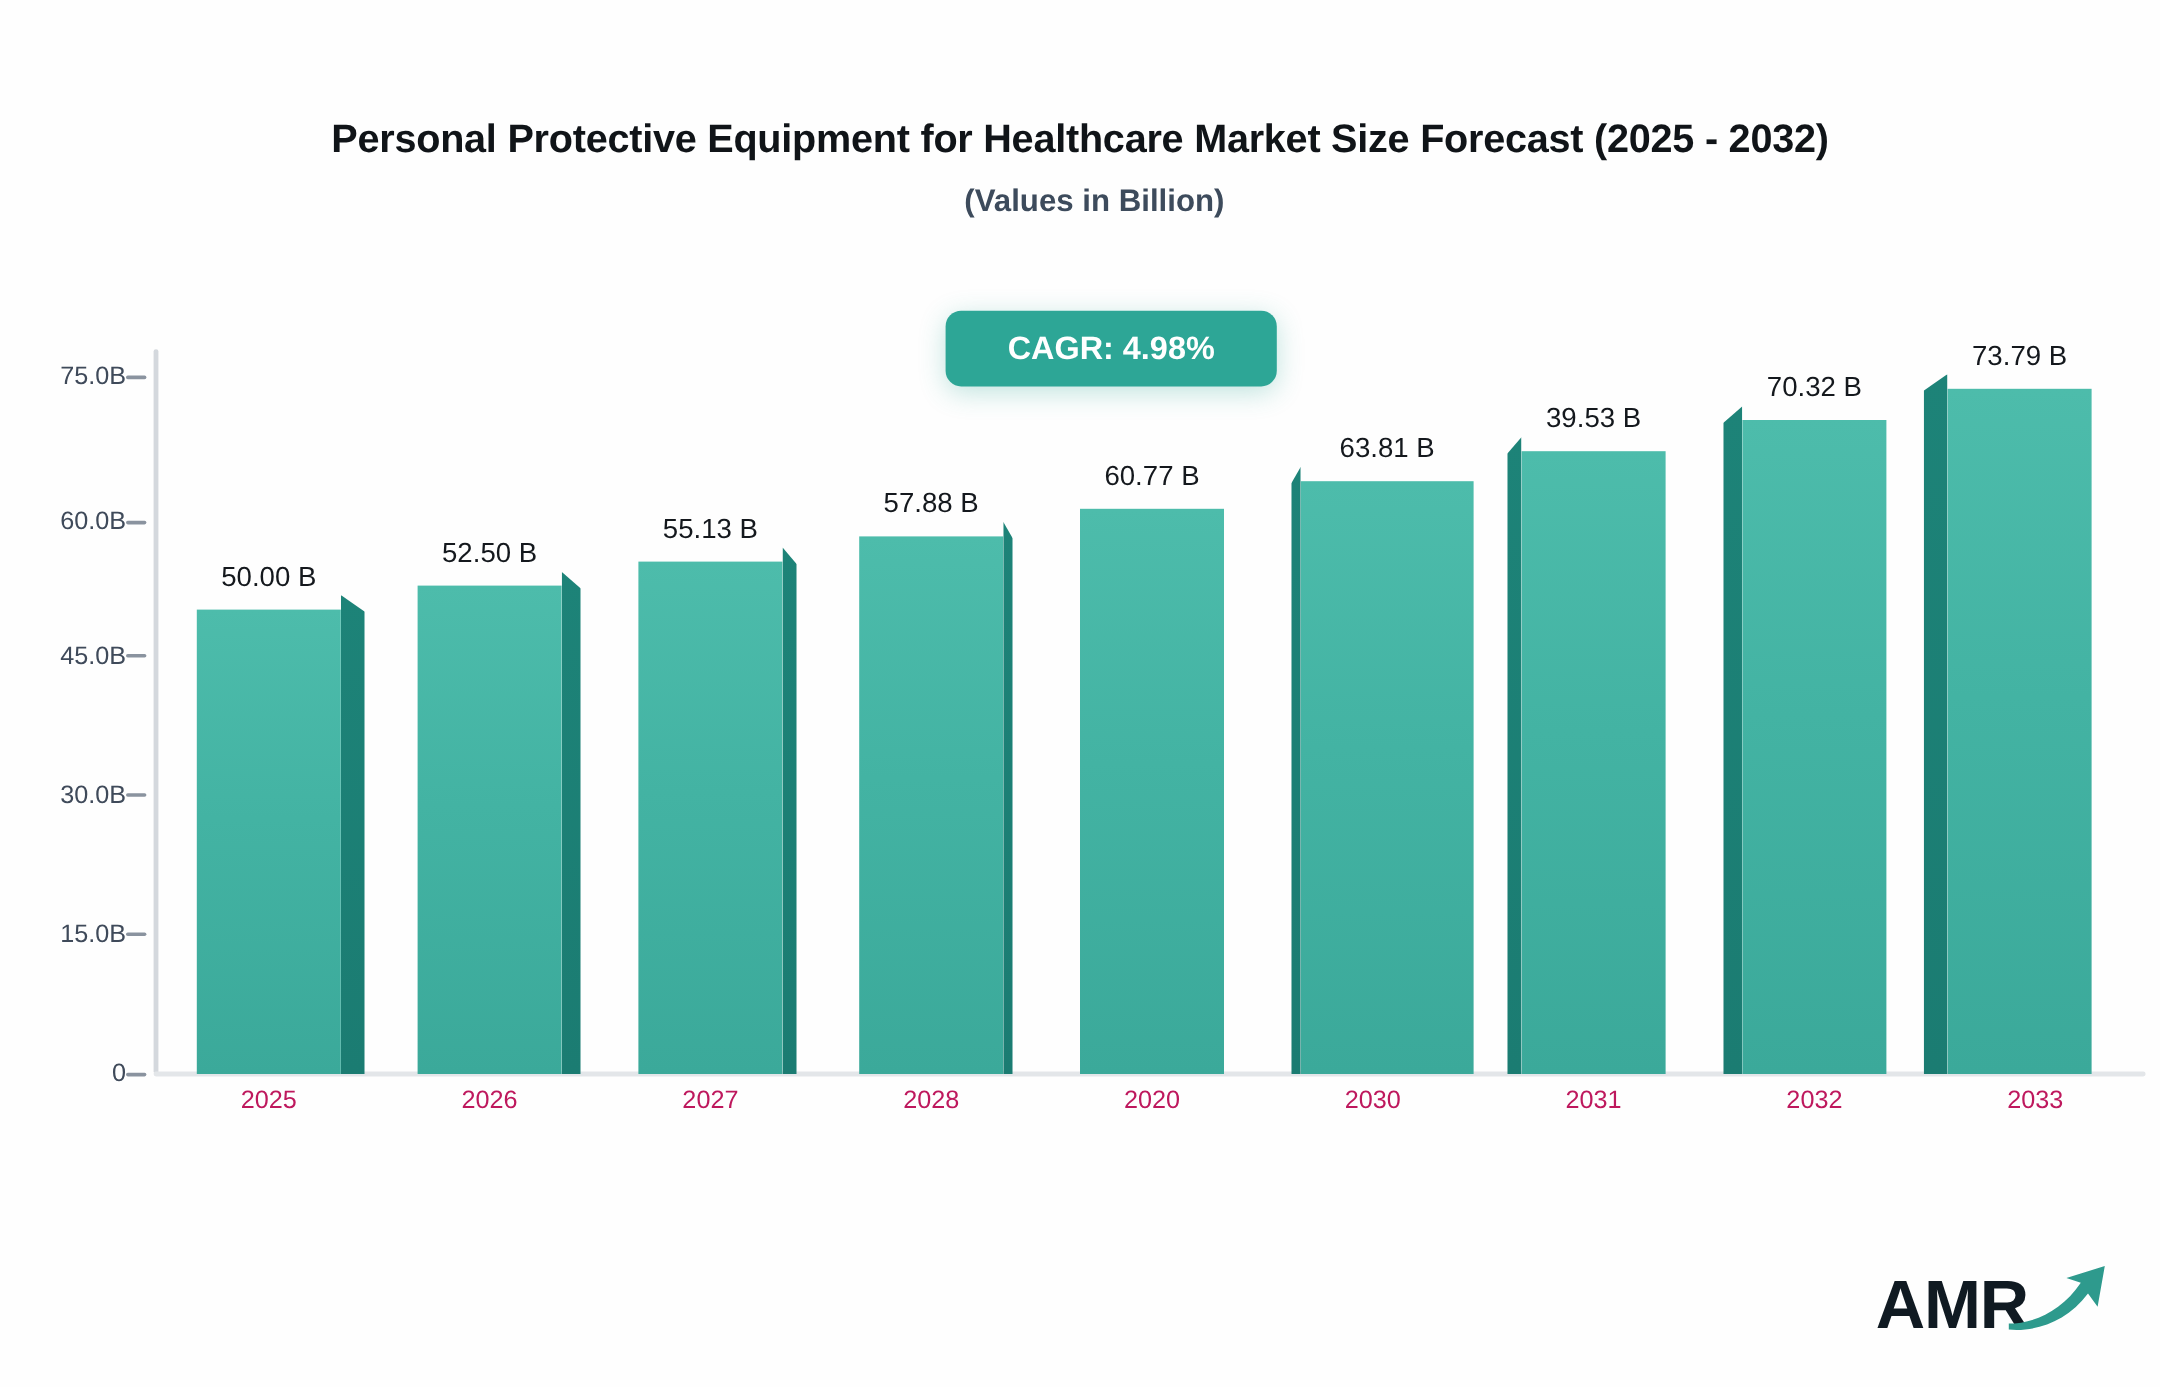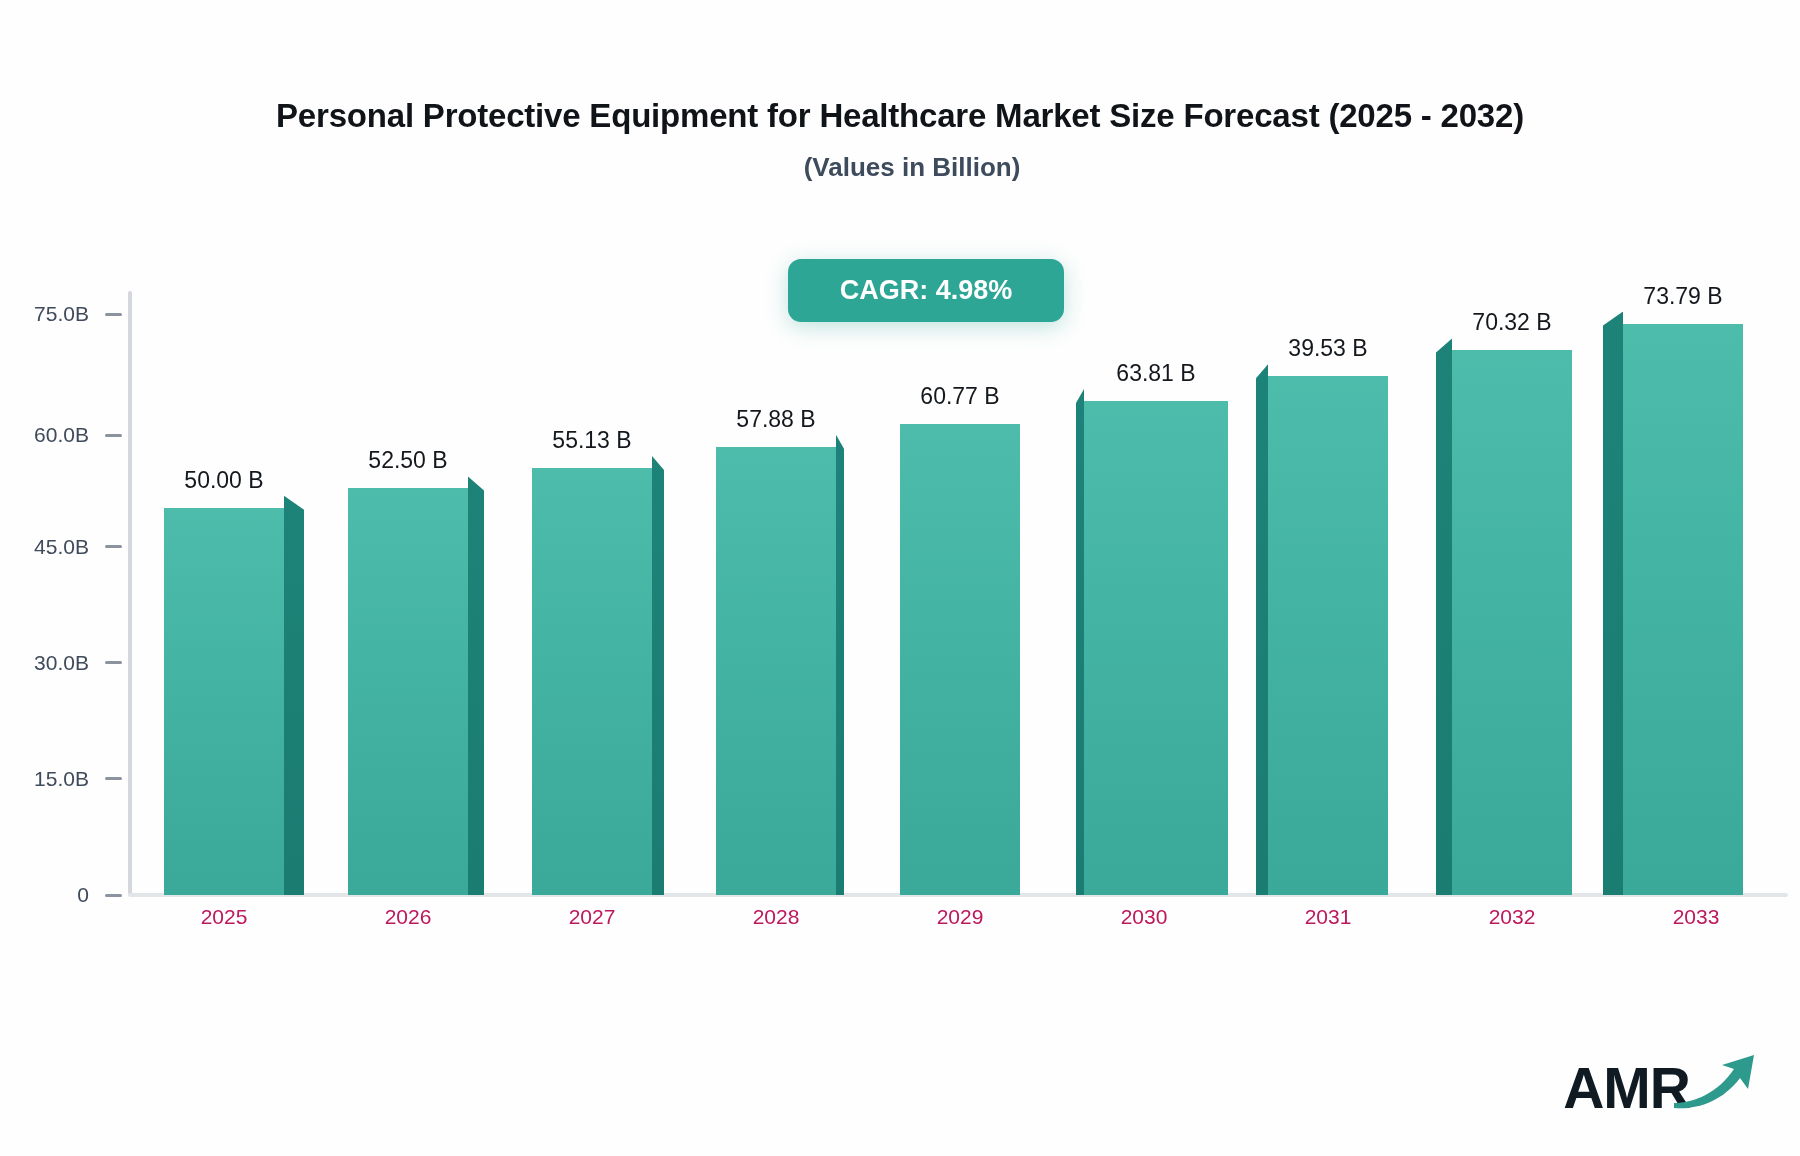--- a/index.html
+++ b/index.html
@@ -78,21 +78,20 @@
 
   
   .y-tick {
     position: absolute;
     left: 0px;
     width: 122px;
     height: 20px;
     display: flex;
     align-items: center;
     justify-content: flex-end;
-    gap: 16px;
   }
   .y-tick .lbl {
     font-size: 21px;
     color: #3f4a5a;
     white-space: nowrap;
   }
   .y-tick .dash {
     display: inline-block;
     width: 17px;
     height: 3px;
@@ -308,21 +307,21 @@
           <div class="bar-label" style="bottom: 585.399px;">73.79 B</div>
         </div>
       </div>
   </div>
 
   <div class="x-labels" id="xlabels">
       <div class="x-label" style="left: 0px; width: 184px;">2025</div>
       <div class="x-label" style="left: 184px; width: 184px;">2026</div>
       <div class="x-label" style="left: 368px; width: 184px;">2027</div>
       <div class="x-label" style="left: 552px; width: 184px;">2028</div>
-      <div class="x-label" style="left: 736px; width: 184px;">2029</div>
+      <div class="x-label" style="left: 736px; width: 184px;">2020</div>
       <div class="x-label" style="left: 920px; width: 184px;">2030</div>
       <div class="x-label" style="left: 1104px; width: 184px;">2031</div>
       <div class="x-label" style="left: 1288px; width: 184px;">2032</div>
       <div class="x-label" style="left: 1472px; width: 184px;">2033</div>
     </div>
 
   <div class="cagr-badge">CAGR: 4.98%</div>
 
   <div class="logo">
     <span class="logo-text">AMR</span>

